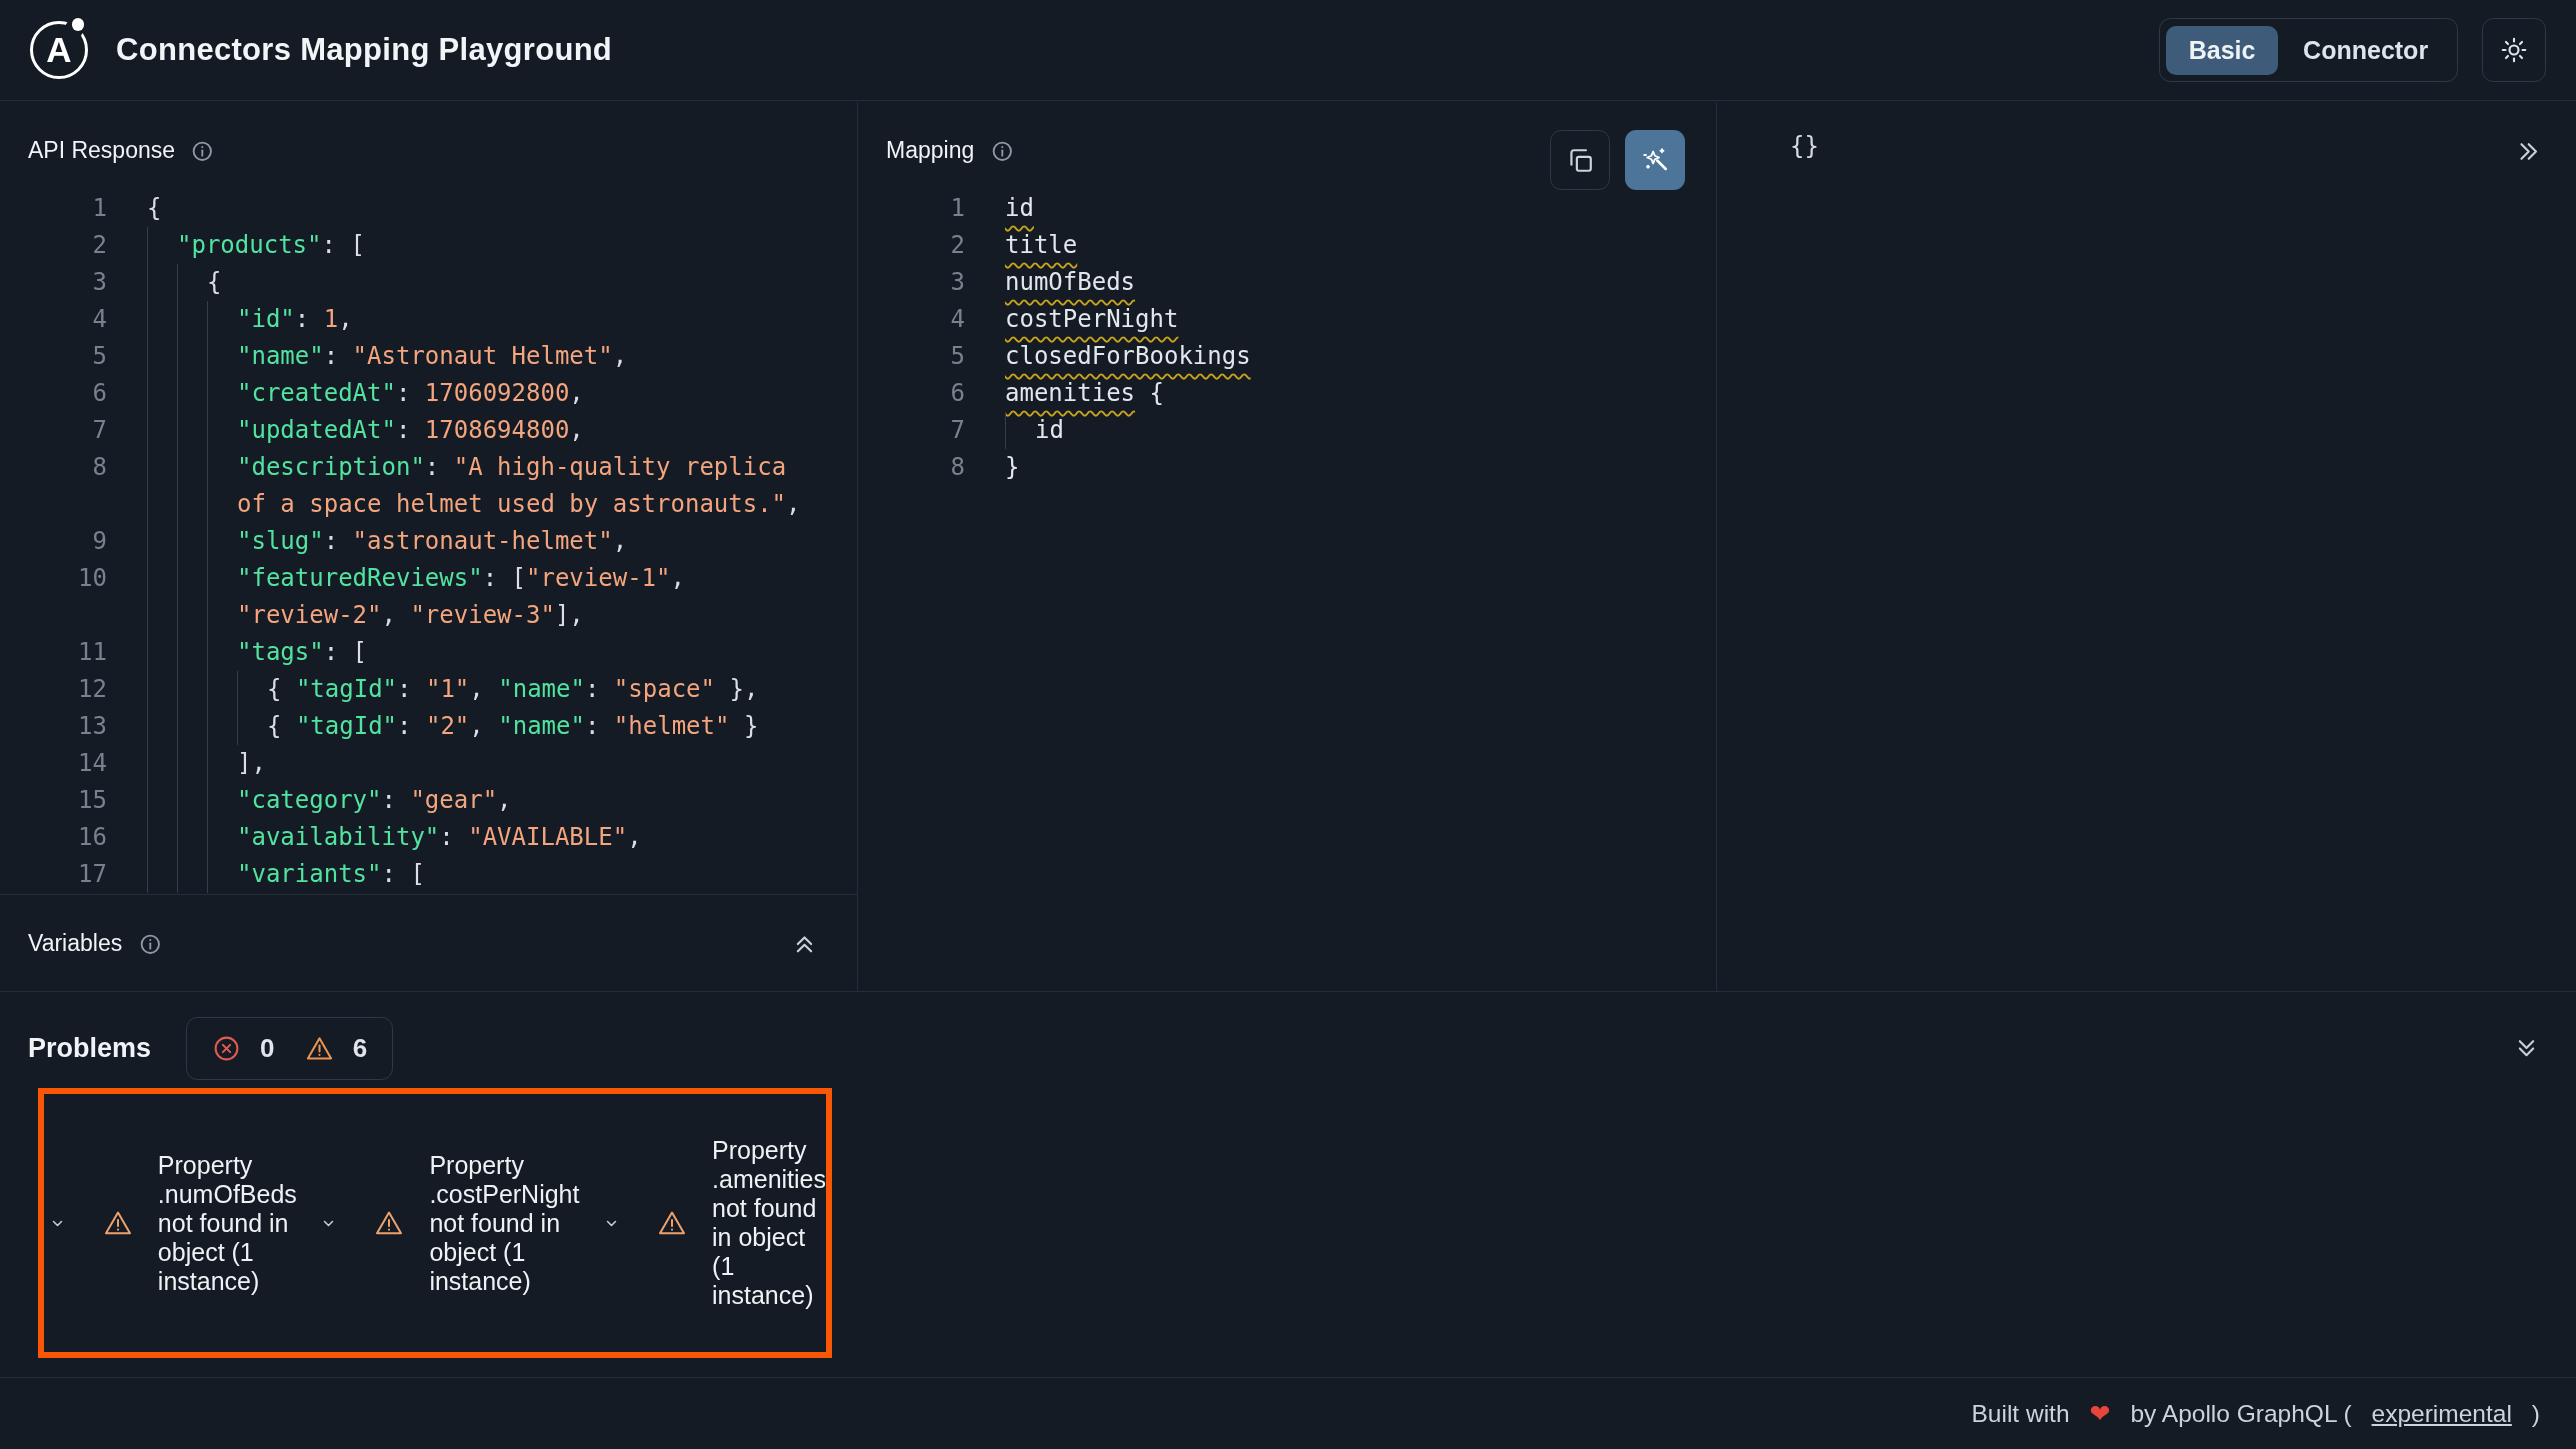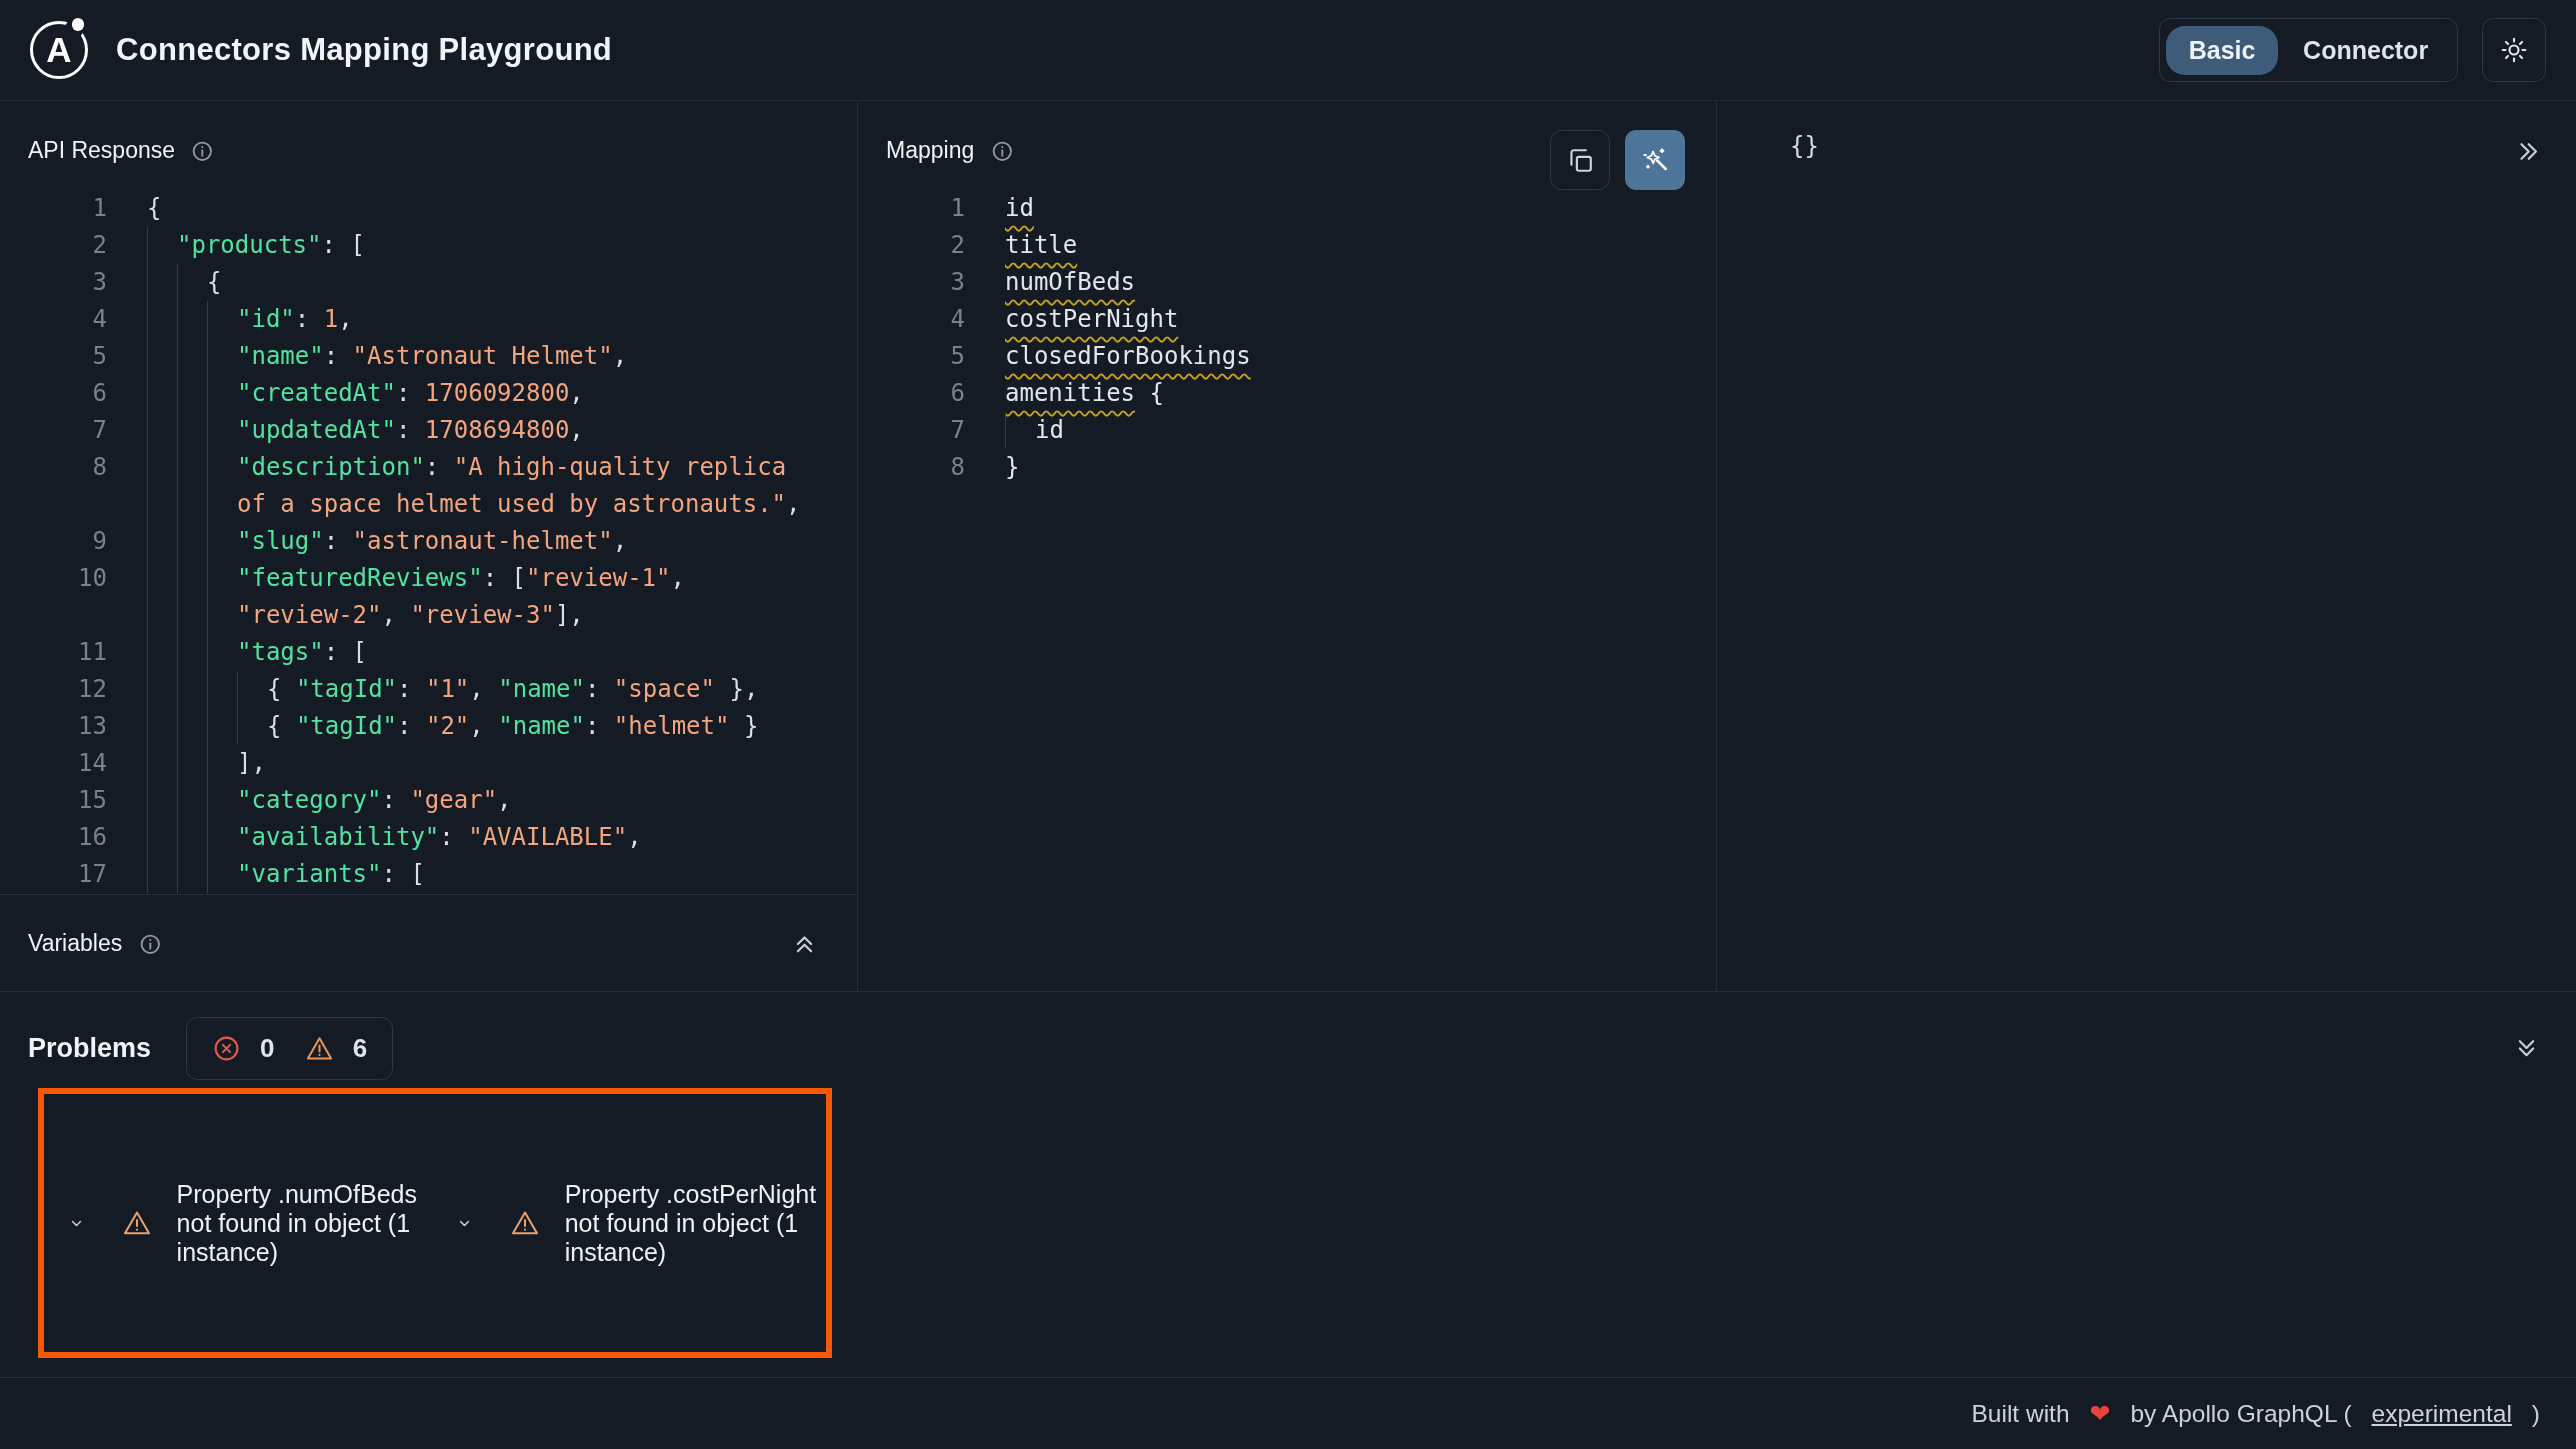--- a/index.html
+++ b/index.html
@@ -23,21 +23,21 @@
   .header{position:absolute;top:0;left:0;width:2576px;height:101px;
     border-bottom:1.3px solid var(--line);display:flex;align-items:center;padding:0 30px}
   .logo{width:58px;height:58px;border:3.8px solid #fff;border-radius:50%;
     display:flex;align-items:center;justify-content:center;position:relative;flex:none}
   .logo .a{font-size:35px;font-weight:700;color:#fff;line-height:1;transform:translateY(-0.6px)}
   .logo .notch{position:absolute;top:-5px;right:1.3px;width:19px;height:19px;background:var(--bg);border-radius:50%}
   .logo .dot{position:absolute;top:-5.7px;right:0.6px;width:12.6px;height:12.6px;background:#fff;border-radius:50%}
   .app-title{margin-left:28px;font-size:31px;font-weight:700;color:#f2f5f8;letter-spacing:0.3px}
   .header-right{margin-left:auto;display:flex;align-items:center;gap:24px}
   .segmented{display:flex;align-items:center;border:1.3px solid var(--line2);border-radius:11.3px;padding:6.3px;gap:2.5px}
-  .seg{font-size:25px;font-weight:700;color:#dde4ea;padding:10px 22.6px;border-radius:19px;cursor:pointer}
+  .seg{font-size:25px;font-weight:700;color:#dde4ea;padding:10px 22.6px;border-radius:10px;cursor:pointer}
   .seg.active{background:var(--slate);color:#eef3f7}
   .icon-btn{width:64px;height:64px;border:1.3px solid var(--line2);border-radius:11.3px;
     display:flex;align-items:center;justify-content:center;color:#dde4ea;cursor:pointer;background:transparent}
 
   
   .content{position:absolute;top:102px;left:0;width:2576px;height:889px;display:flex}
   .col{position:relative;height:100%;overflow:hidden}
   .col-left{width:858px;border-right:1.3px solid var(--line)}
   .col-mid{width:859px;border-right:1.3px solid var(--line)}
   .col-right{flex:1}
@@ -268,20 +268,35 @@
         </span>
         <span class="tri">
           <svg width="30" height="30" viewBox="0 0 24 24" fill="none" stroke="currentColor" stroke-width="1.6" stroke-linecap="round" stroke-linejoin="round">
             <path d="M12 3.6 L21.6 20.2 H2.4 Z"></path>
             <line x1="12" y1="9.6" x2="12" y2="14.4"></line>
             <line x1="12" y1="17.2" x2="12" y2="17.3"></line>
           </svg>
         </span>
         <span class="msg">Property .costPerNight not found in object (1 instance)</span>
       </div>
+      <div class="prow">
+        <span class="chev">
+          <svg width="19" height="19" viewBox="0 0 24 24" fill="none" stroke="currentColor" stroke-width="2" stroke-linecap="round" stroke-linejoin="round">
+            <polyline points="7,9.5 12,14.5 17,9.5"></polyline>
+          </svg>
+        </span>
+        <span class="tri">
+          <svg width="30" height="30" viewBox="0 0 24 24" fill="none" stroke="currentColor" stroke-width="1.6" stroke-linecap="round" stroke-linejoin="round">
+            <path d="M12 3.6 L21.6 20.2 H2.4 Z"></path>
+            <line x1="12" y1="9.6" x2="12" y2="14.4"></line>
+            <line x1="12" y1="17.2" x2="12" y2="17.3"></line>
+          </svg>
+        </span>
+        <span class="msg">Property .amenities not found in object (1 instance)</span>
+      </div>
     </div>
 </div>
 
 <div class="footer">
   <span>Built with</span>
   <span class="heart">❤</span>
   <span>by Apollo GraphQL (</span>
     <a>experimental</a>
     <span>)</span>
 </div>

